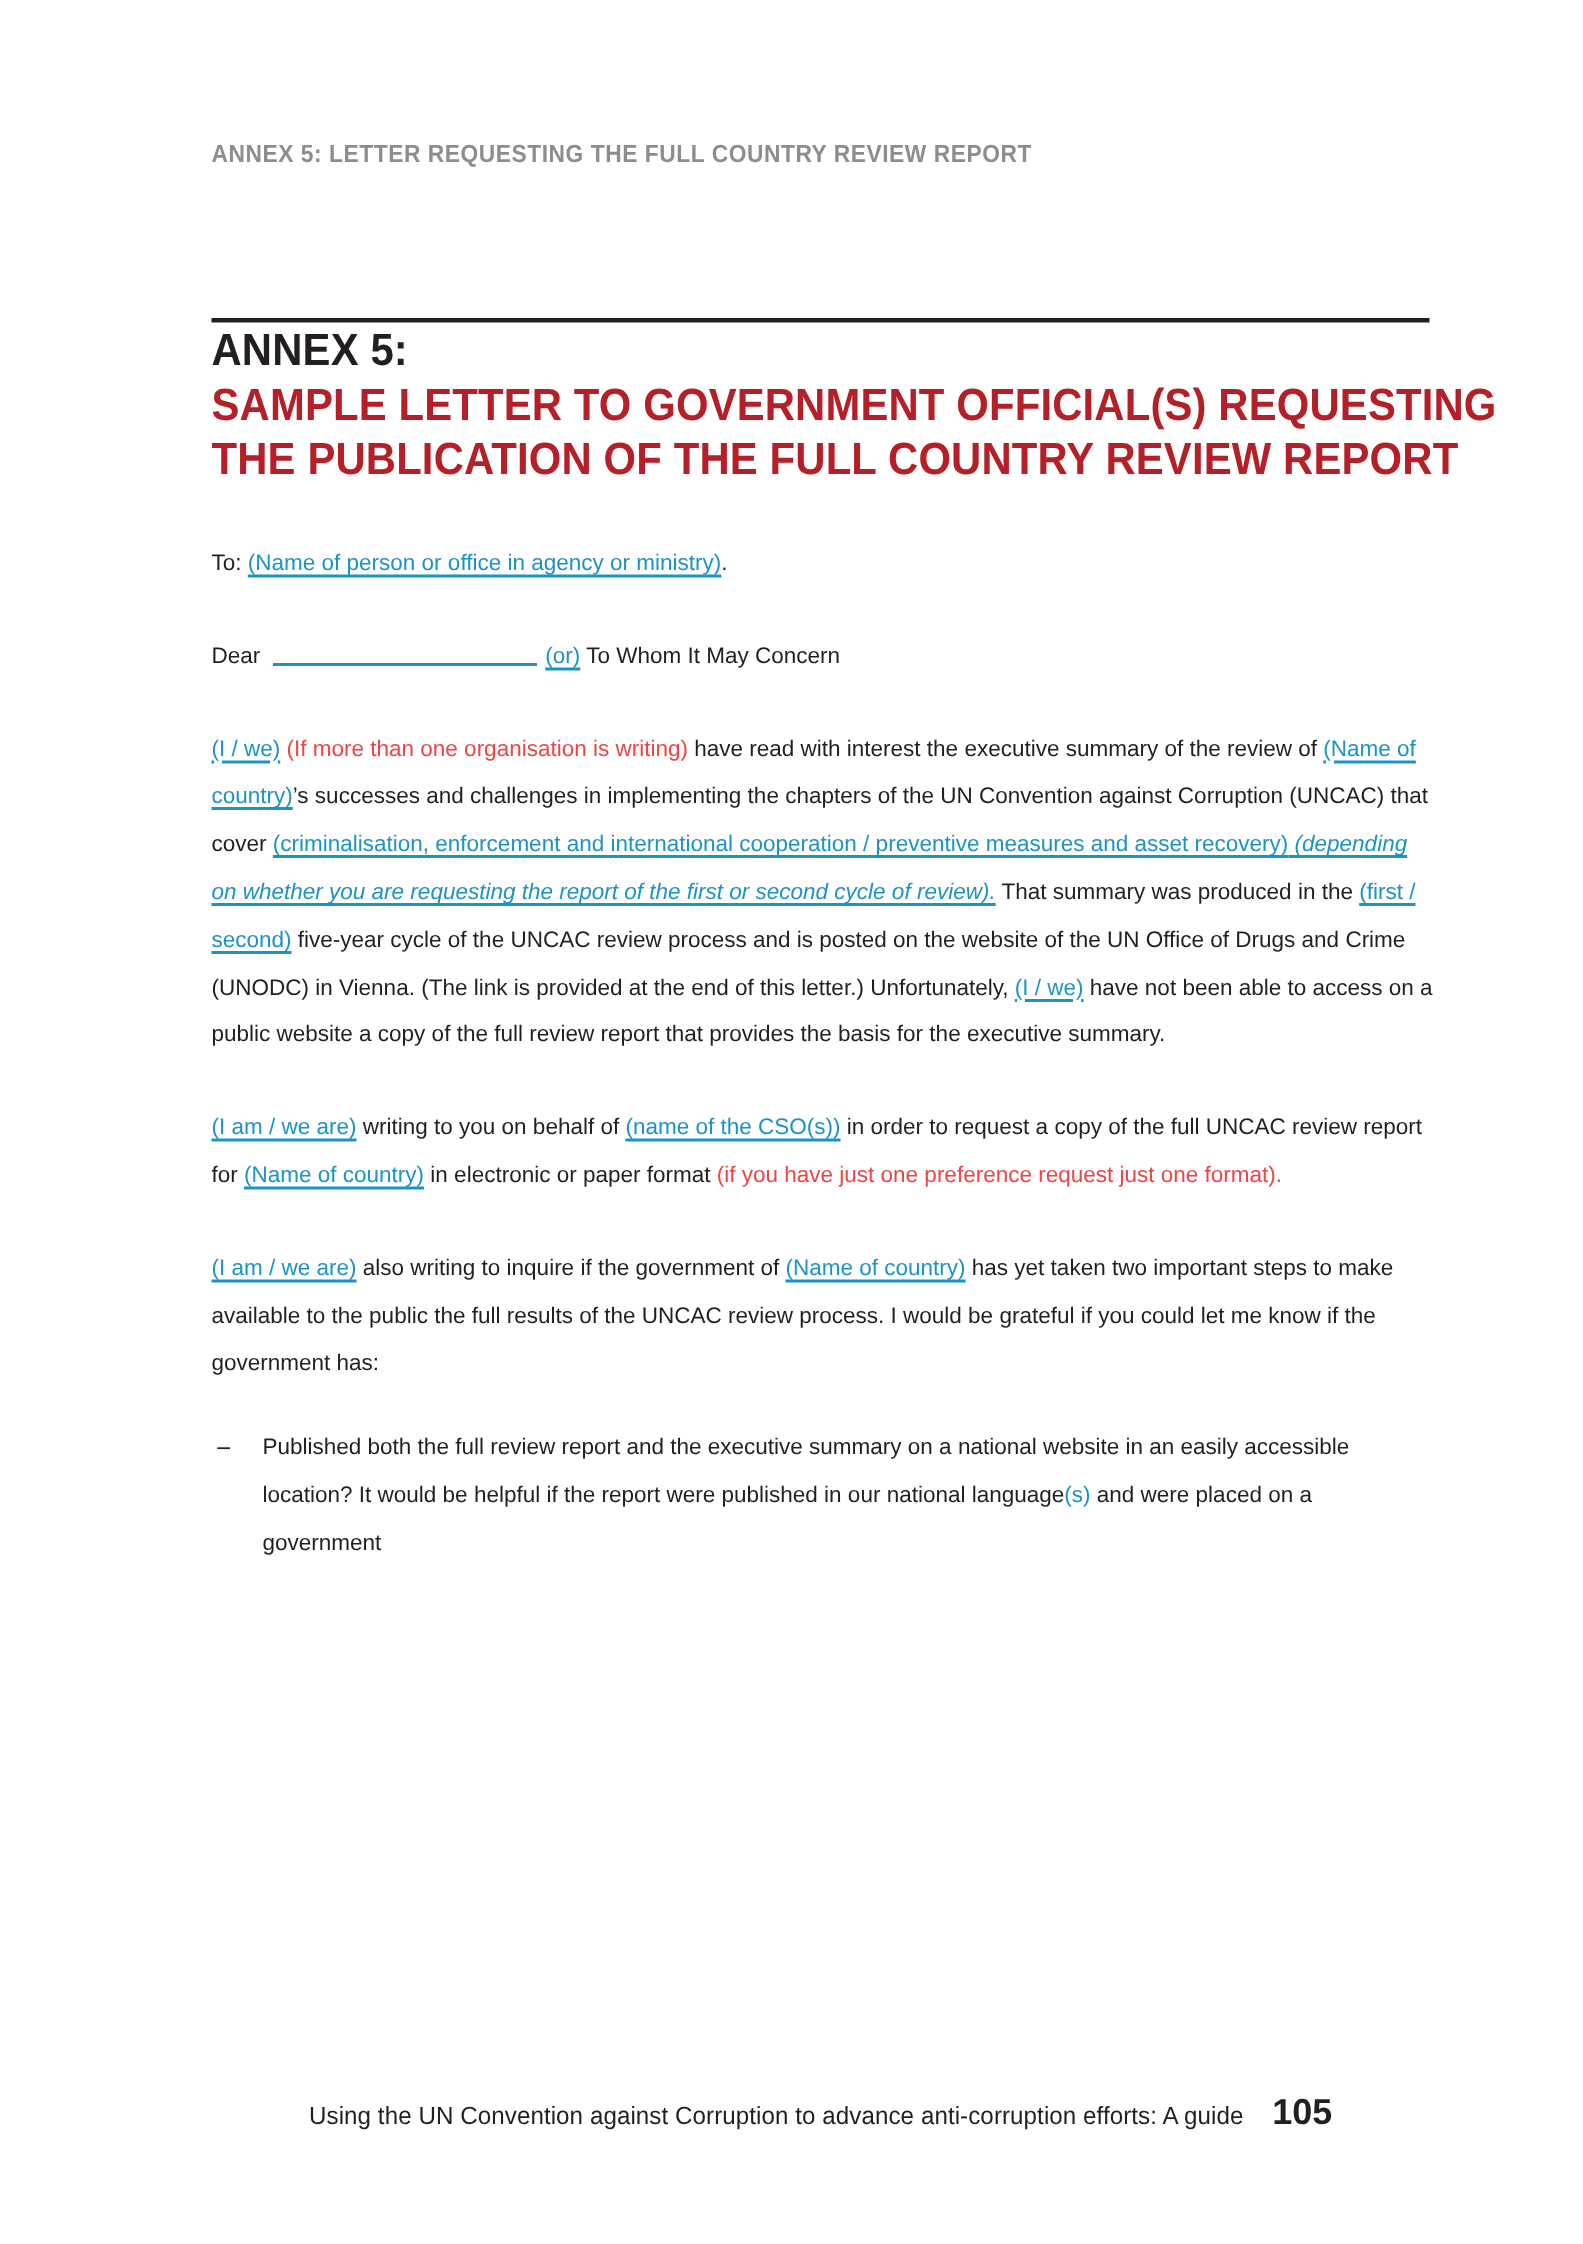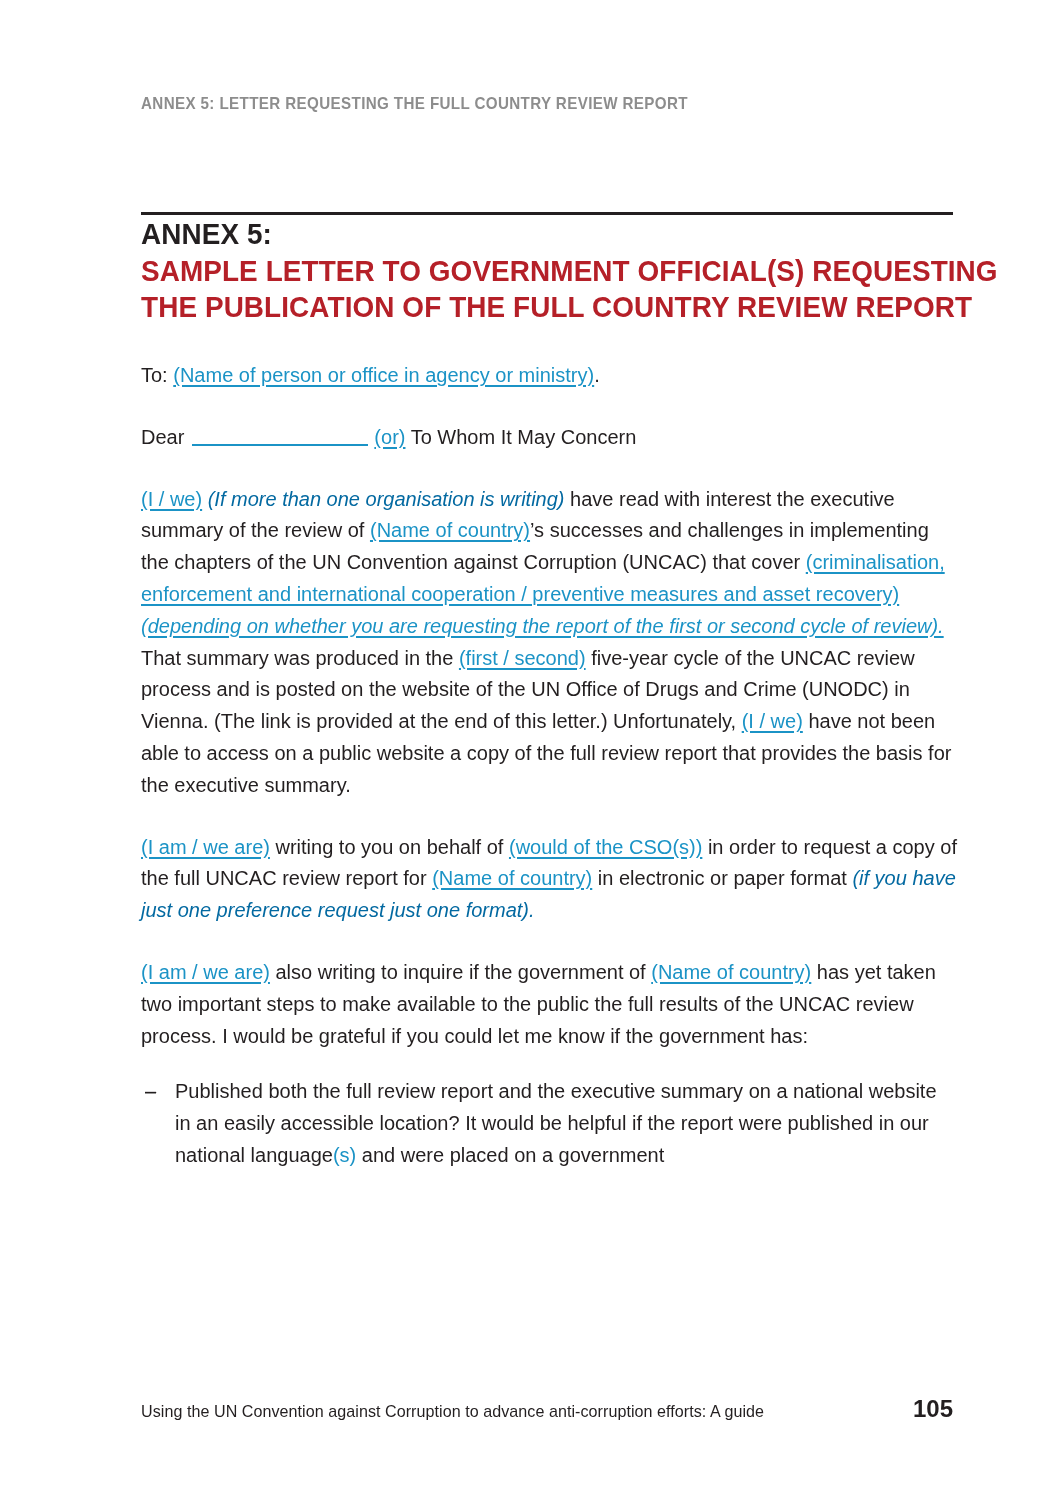--- a/index.html
+++ b/index.html
@@ -65,42 +65,41 @@
   }
   .title-annex { color: #231f20; }
   .title-red { color: #b52028; }
 
   
   .body-col {
     position: absolute;
     left: 141px;
     top: 360px;
     width: 816px;
-    font-size: 20px;
+    font-size: 15px;
     line-height: 31.8px;
     color: #231f20;
   }
 
   p.para {
     margin: 0 0 30px 0;
   }
   p.para.tight { margin-bottom: 24px; }
 
   .fill {
     color: #1b93c6;
     text-decoration: underline;
     text-underline-offset: 3px;
     text-decoration-thickness: 1.6px;
   }
   .fill-plain {
     color: #1b93c6;
   }
   .fill-ital {
-    color: #0369a1;
-    font-style: italic;
+    color: #ef4444;
   }
   .fill-ital-u {
     color: #1b93c6;
     font-style: italic;
     text-decoration: underline;
     text-underline-offset: 3px;
     text-decoration-thickness: 1.6px;
   }
 
   
@@ -131,21 +130,21 @@
   }
 
   
   .footer {
     position: absolute;
     left: 141px;
     top: 1395px;
     width: 812px;
     display: flex;
     align-items: baseline;
-    justify-content: space-between;
+    justify-content: center;
   }
   .footer-text {
     font-size: 16.6px;
     color: #231f20;
     letter-spacing: 0.05px;
     transform: scaleX(0.97);
     transform-origin: left center;
   }
   .footer-page {
     font-size: 24px;
@@ -176,21 +175,21 @@
 
     <p class="para">
       <span>Dear</span><span class="blank-line"></span><span class="fill">(or)</span><span> </span><span>To Whom It May Concern</span>
     </p>
 
     <p class="para">
       <span class="fill">(I / we)</span><span> </span><span class="fill-ital">(If more than one organisation is writing)</span><span> have read with interest the executive summary of the review of </span><span class="fill">(Name of country)</span><span>’s successes and challenges in implementing the chapters of the UN Convention against Corruption (UNCAC) that cover </span><span class="fill">(criminalisation, enforcement and international cooperation / preventive measures and asset recovery)</span><span class="fill-ital-u"> (depending on whether you are requesting the report of the first or second cycle of review).</span><span> That summary was produced in the </span><span class="fill">(first / second)</span><span> five-year cycle of the UNCAC review process and is posted on the website of the UN Office of Drugs and Crime (UNODC) in Vienna. (The link is provided at the end of this letter.) Unfortunately, </span><span class="fill">(I / we)</span><span> have not been able to access on a public website a copy of the full review report that provides the basis for the executive summary.</span>
     </p>
 
     <p class="para">
-      <span class="fill">(I am / we are)</span><span> writing to you on behalf of </span><span class="fill">(would of the CSO(s))</span><span> in order to request a copy of the full UNCAC review report for </span><span class="fill">(Name of country)</span><span> in electronic or paper format </span><span class="fill-ital">(if you have just one preference request just one format).</span>
+      <span class="fill">(I am / we are)</span><span> writing to you on behalf of </span><span class="fill">(name of the CSO(s))</span><span> in order to request a copy of the full UNCAC review report for </span><span class="fill">(Name of country)</span><span> in electronic or paper format </span><span class="fill-ital">(if you have just one preference request just one format).</span>
     </p>
 
     <p class="para tight">
       <span class="fill">(I am / we are)</span><span> also writing to inquire if the government of </span><span class="fill">(Name of country)</span><span> has yet taken two important steps to make available to the public the full results of the UNCAC review process. I would be grateful if you could let me know if the government has:</span>
     </p>
 
     <ul class="dash-list">
       <li>
         <span class="dash">–</span>
       </li>

